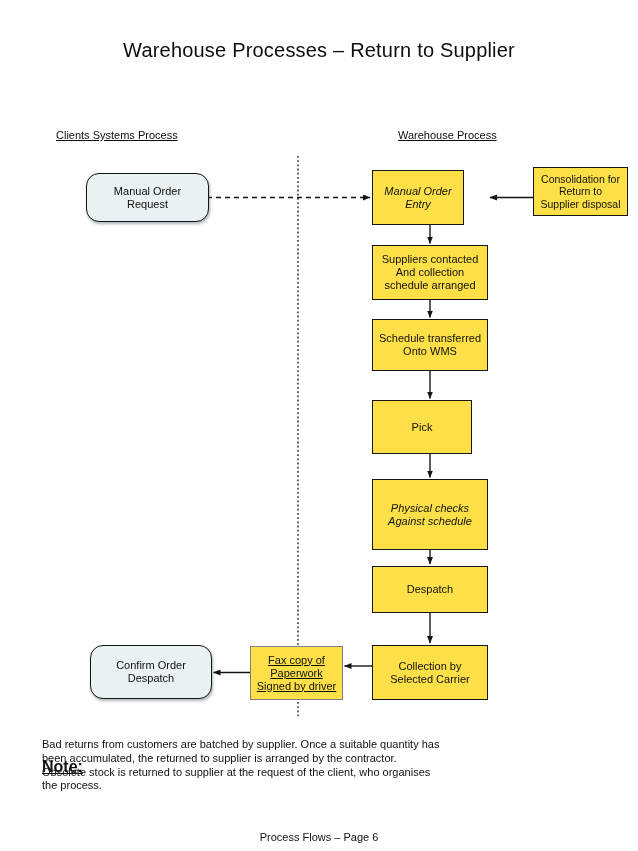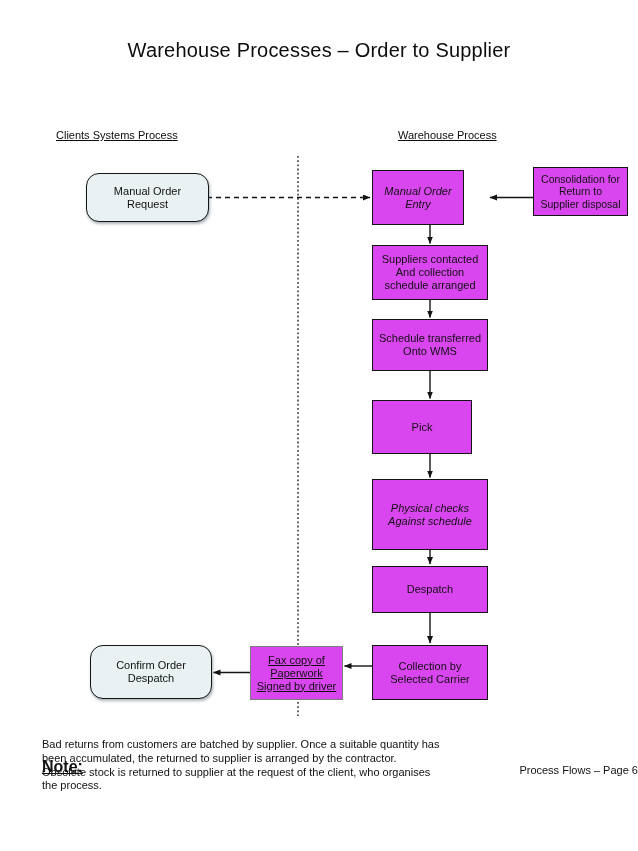--- a/index.html
+++ b/index.html
@@ -30,21 +30,21 @@
   }
   .hdr-left  { left: 56px; }
   .hdr-right { left: 398px; }
   .box {
     position: absolute;
     box-sizing: border-box;
     display: flex;
     align-items: center;
     justify-content: center;
     text-align: center;
-    background: #d946ef;
+    background: #fde047;
     border: 1.5px solid #141414;
     font-size: 11px;
     line-height: 13px;
     white-space: pre-line;
     z-index: 2;
   }
   .rounded {
     border-radius: 13px;
     background: #e9f1f3;
     box-shadow: 1px 2px 3px rgba(105,120,130,0.55);
@@ -68,31 +68,31 @@
   .note-body {
     position: absolute;
     left: 42px; top: 738px;
     width: 480px;
     font-size: 11px;
     line-height: 13.8px;
     white-space: pre-line;
   }
   .footer {
     position: absolute;
-    top: 764px; left: 0; width: 638px;
-    text-align: right;
+    top: 831px; left: 0; width: 638px;
+    text-align: center;
     font-size: 11px;
   }
 </style>
 </head>
 <body>
 
 <div class="canvas">
 
-  <div class="title">Warehouse Processes – Order to Supplier</div>
+  <div class="title">Warehouse Processes – Return to Supplier</div>
 
   <div class="col-header hdr-left">Clients Systems Process</div>
   <div class="col-header hdr-right">Warehouse Process</div>
 
   <svg class="connectors" width="638" height="851" viewBox="0 0 638 851">
     <defs>
       <marker id="arr" markerUnits="userSpaceOnUse" markerWidth="9" markerHeight="8" refX="7" refY="3" orient="auto">
         <path d="M0,0 L7.5,3 L0,6 z" fill="#141414"></path>
       </marker>
     </defs>

